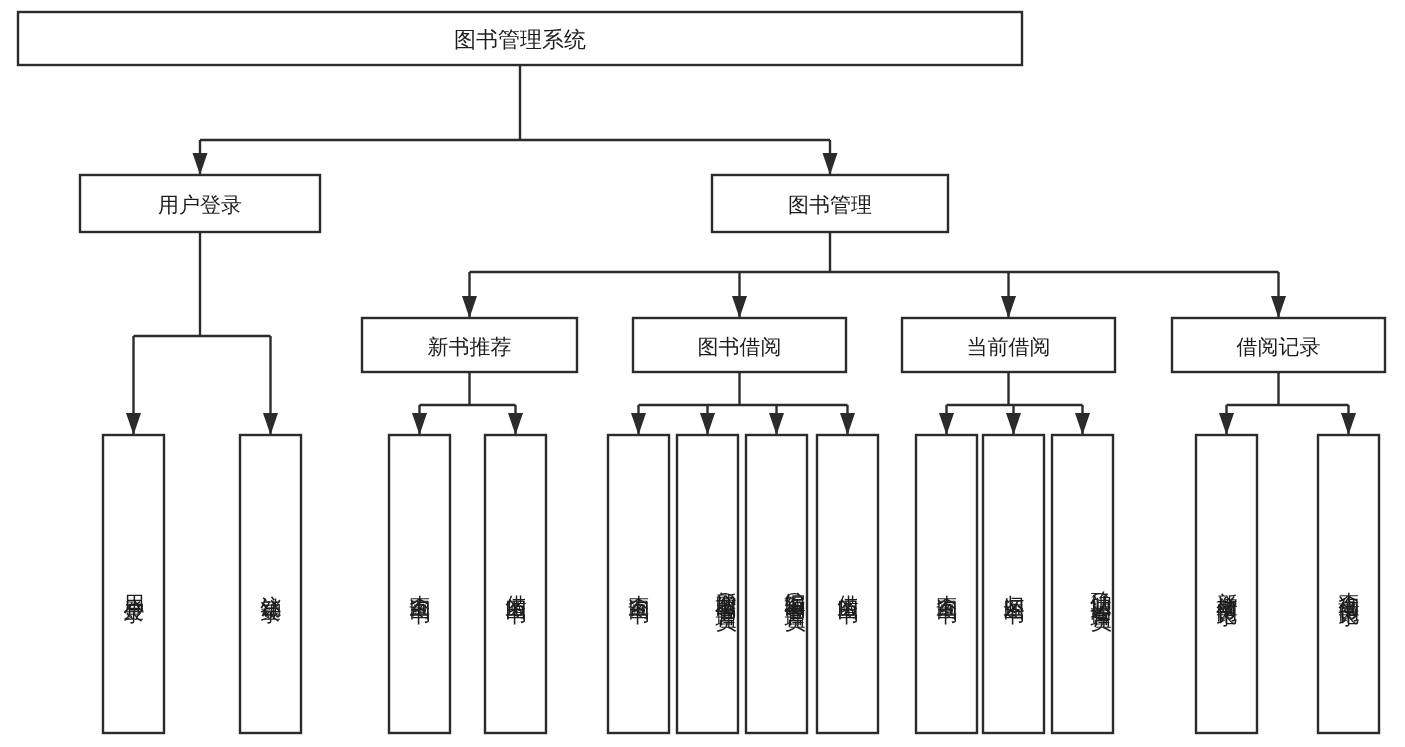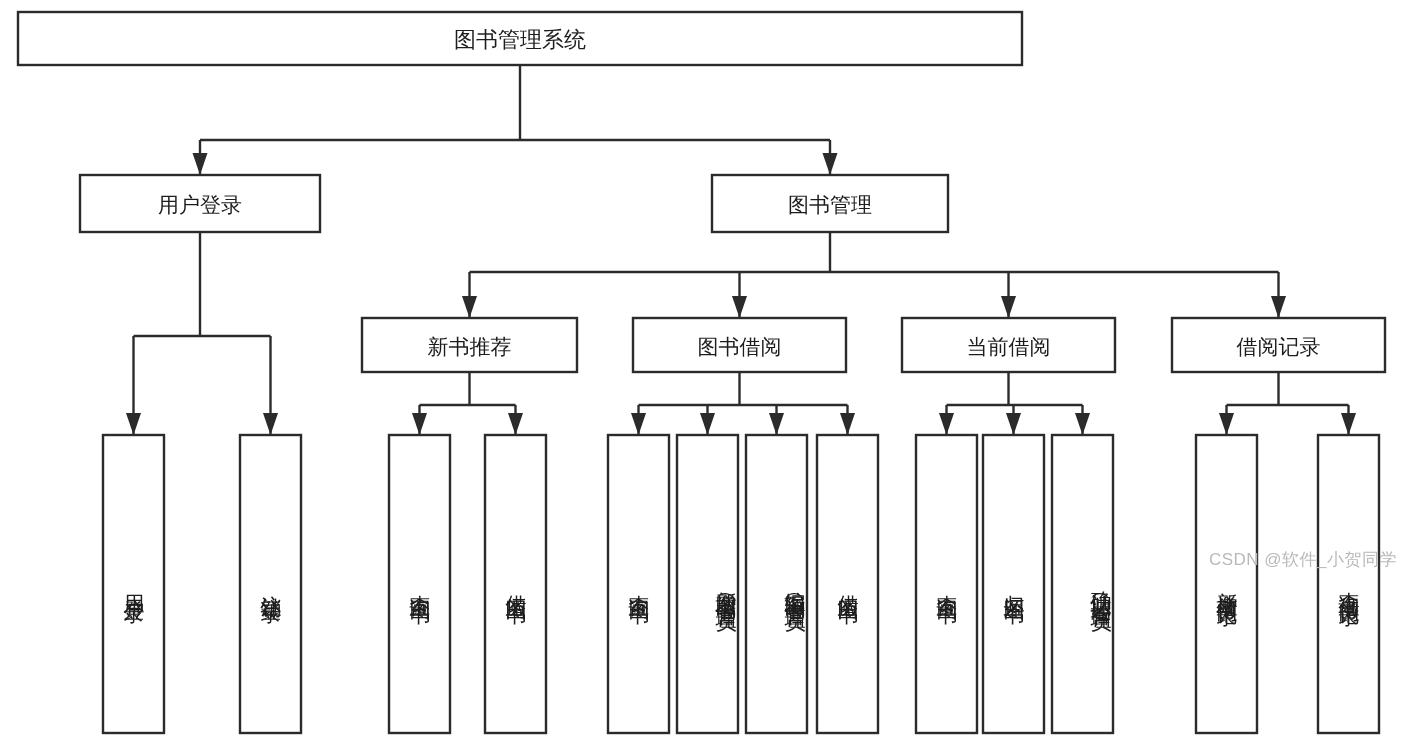--- a/index.html
+++ b/index.html
@@ -219,14 +219,13 @@
       <div class="vlabel" style="left: 677px; width: 61px; top: 443px; height: 288px; display: block;">新增图书（管理员）</div>
       <div class="vlabel" style="left: 746px; width: 61px; top: 443px; height: 288px; display: block;">编辑图书（管理员）</div>
       <div class="vlabel" style="left: 817px; width: 61px; top: 435px; height: 298px; display: flex; align-items: center; justify-content: center;">借阅图书</div>
       <div class="vlabel" style="left: 916px; width: 61px; top: 435px; height: 298px; display: flex; align-items: center; justify-content: center;">查询图书</div>
       <div class="vlabel" style="left: 983px; width: 61px; top: 435px; height: 298px; display: flex; align-items: center; justify-content: center;">归还图书</div>
       <div class="vlabel" style="left: 1052px; width: 61px; top: 443px; height: 288px; display: block;">确认归还（管理员）</div>
       <div class="vlabel" style="left: 1196px; width: 61px; top: 435px; height: 298px; display: flex; align-items: center; justify-content: center;">新增借阅记录</div>
       <div class="vlabel" style="left: 1318px; width: 61px; top: 435px; height: 298px; display: flex; align-items: center; justify-content: center;">查询借阅记录</div>
     </div>
 
-  <div class="watermark">CSDN @软件_小贺同学</div>
 </div>
 
 </body></html>

